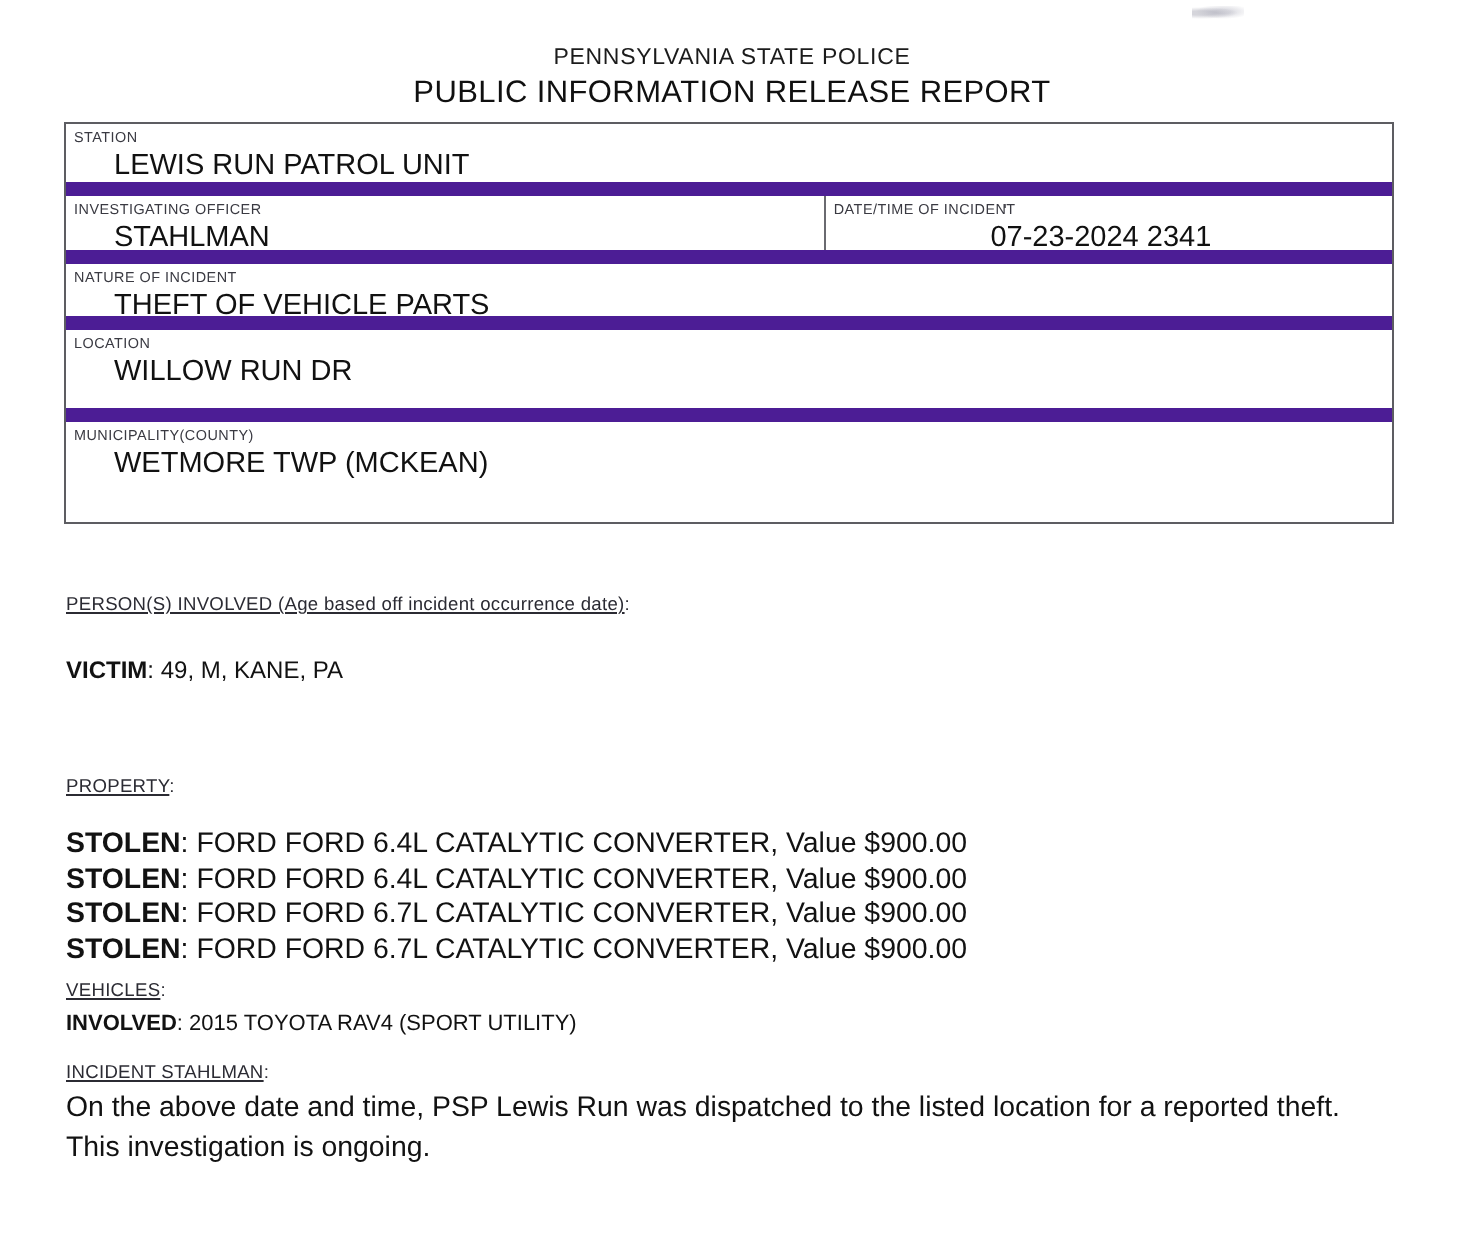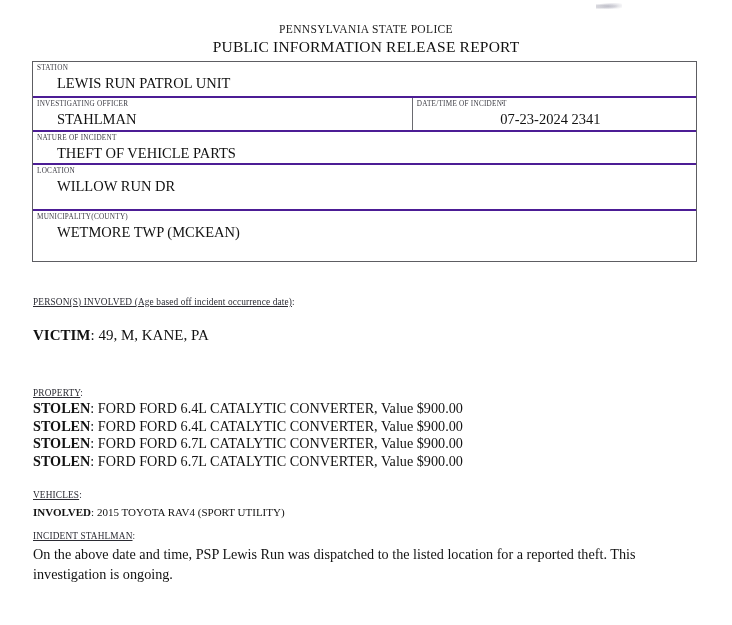--- a/index.html
+++ b/index.html
@@ -13,21 +13,20 @@
     position: relative;
     font-family: "Liberation Sans", sans-serif;
     color: #131313;
     -webkit-font-smoothing: antialiased;
     overflow: hidden;
   }
 
   .page {
     position: absolute;
     inset: 0;
-    font-family: Liberation Serif, serif;
   }
 
   
   .scan-speck {
     position: absolute;
     left: 596px;
     top: 3px;
     width: 26px;
     height: 7px;
     background:
@@ -64,21 +63,21 @@
     left: 32px;
     top: 61px;
     width: 665px;
     height: 201px;
     border: 1px solid #5d5d62;
     box-sizing: border-box;
   }
   .frow {
     position: relative;
     box-sizing: border-box;
-    border-bottom: 2px solid #4c1d95;
+    border-bottom: 7px solid #4c1d95;
     display: flex;
   }
   .frow:last-child { border-bottom: none; }
   .fcell {
     position: relative;
     box-sizing: border-box;
     padding: 2px 0 0 4px;
     overflow: hidden;
   }
   .fcell.divided { border-left: 1px solid #6a6a70; }
@@ -136,22 +135,22 @@
     white-space: nowrap;
   }
   .line b { font-weight: bold; }
 
   .sec-persons  { top: 296px; }
   .sec-victim   { top: 325px; }
   .sec-property { top: 387px; }
   .sec-vehicles { top: 489px; }
   .sec-details  { top: 530px; }
 
-  .victim-line { font-size: 15px; line-height: 20px; }
-  .prop-list { margin-top: 1px; }
+  .victim-line { font-size: 12px; line-height: 20px; }
+  .prop-list { margin-top: 15px; }
   .prop-line { font-size: 14.2px; line-height: 17.5px; }
   .vehicle-line { font-size: 11px; line-height: 20px; margin-top: 1px; }
 
   .details-body {
     width: 652px;
     font-size: 14.2px;
     line-height: 20px;
     color: #121212;
     white-space: normal;
     margin-top: 2px;

